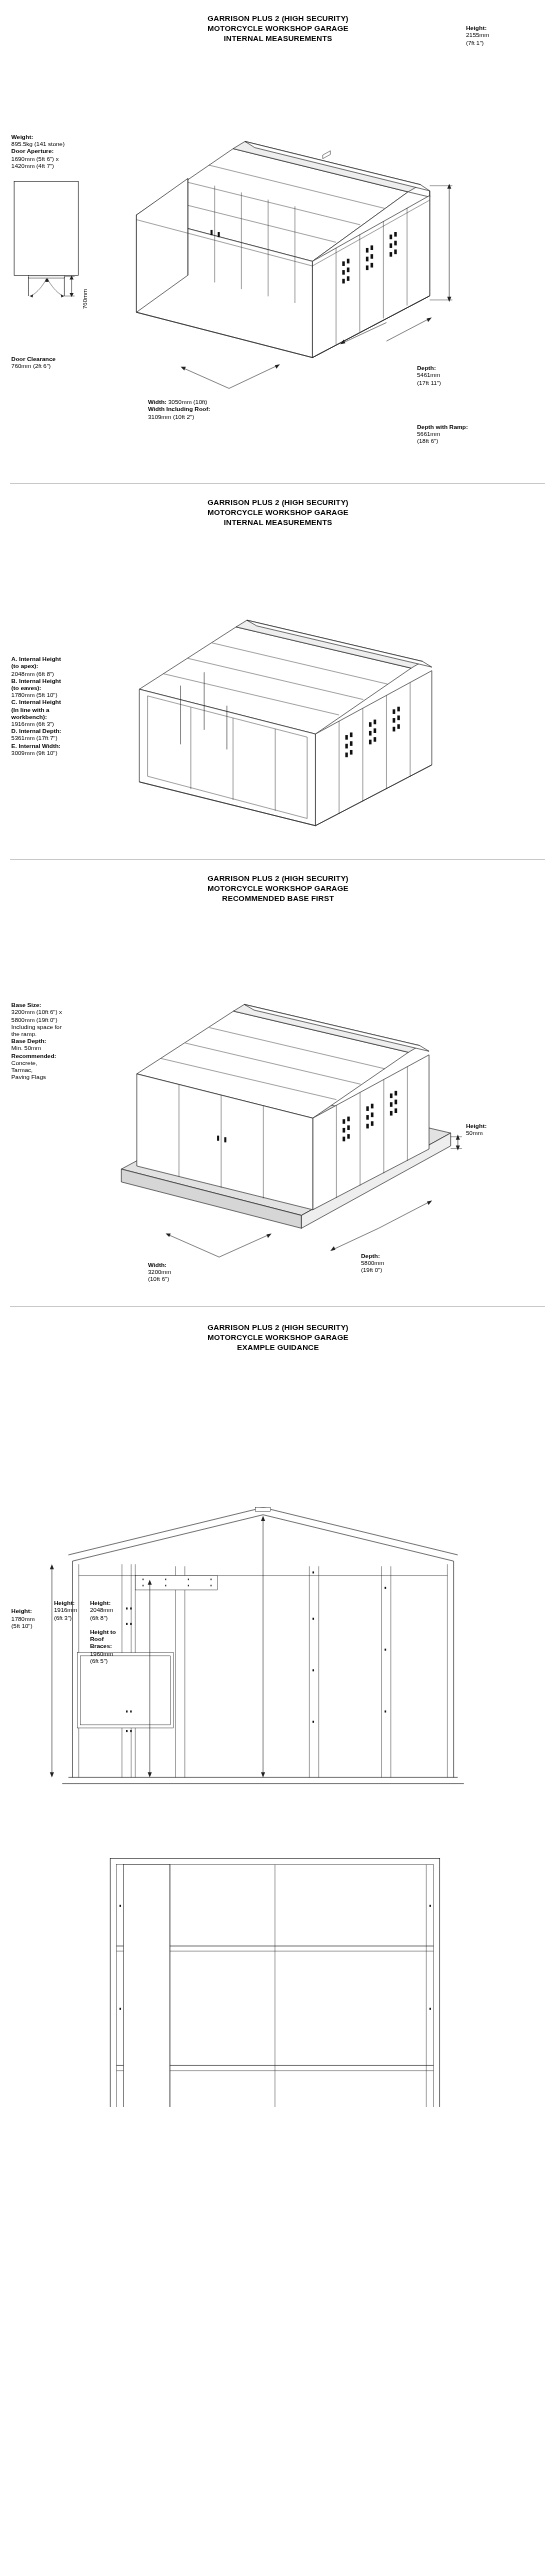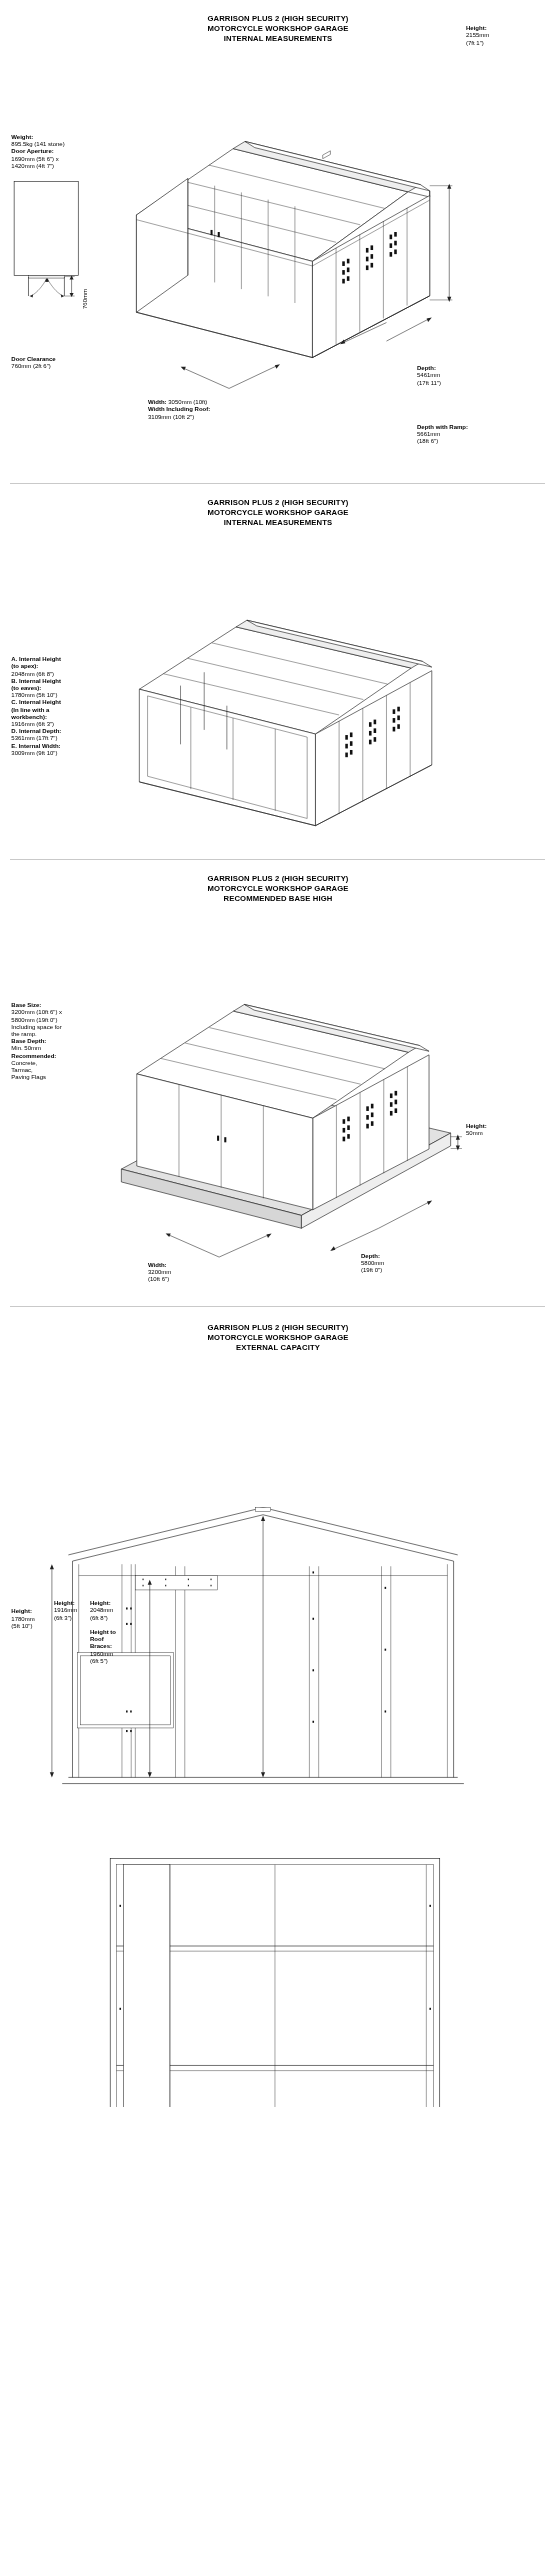--- a/index.html
+++ b/index.html
@@ -255,21 +255,21 @@
     </svg>
 
     <div class="rule" style="top:375px;"></div>
   </div>
 
   <div class="sec" style="top:860px;height:448px;">
 
     <div class="title" style="top:14.4px;">
       <div>GARRISON PLUS 2 (HIGH SECURITY)</div>
       <div>MOTORCYCLE WORKSHOP GARAGE</div>
-      <div>RECOMMENDED BASE HIGH</div>
+      <div>RECOMMENDED BASE FIRST</div>
     </div>
 
     <div class="lbl" style="left:11.3px;top:142px;">Base Size:</div>
     <div class="val" style="left:11.3px;top:149px;">3200mm (10ft 6") x</div>
     <div class="val" style="left:11.3px;top:157px;">5800mm (19ft 0")</div>
     <div class="val" style="left:11.3px;top:164px;">Including space for</div>
     <div class="val" style="left:11.3px;top:171px;">the ramp.</div>
     <div class="lbl" style="left:11.3px;top:178px;">Base Depth:</div>
     <div class="val" style="left:11.3px;top:185px;">Min. 50mm</div>
     <div class="lbl" style="left:11.3px;top:193px;">Recommended:</div>
@@ -352,21 +352,21 @@
     <div class="val" style="left:361px;top:407px;">(19ft 0")</div>
 
     <div class="rule" style="top:446px;"></div>
   </div>
 
   <div class="sec" style="top:1309px;height:1267px;">
 
     <div class="title" style="top:14.4px;">
       <div>GARRISON PLUS 2 (HIGH SECURITY)</div>
       <div>MOTORCYCLE WORKSHOP GARAGE</div>
-      <div>EXTERNAL CAPACITY</div>
+      <div>EXAMPLE GUIDANCE</div>
     </div>
 
     <svg style="left:20.6px;top:180px;" width="515" height="309" viewBox="0 0 1000 600">
 
       <polyline class="ln med" points="92,128 470,36 848,128"></polyline>
       <polyline class="ln med" points="100,140 470,50 840,140"></polyline>
 
       <rect class="ln thin fillw" x="455" y="36" width="30" height="8"></rect>
 
       <line class="ln med" x1="100" y1="140" x2="100" y2="560"></line>

